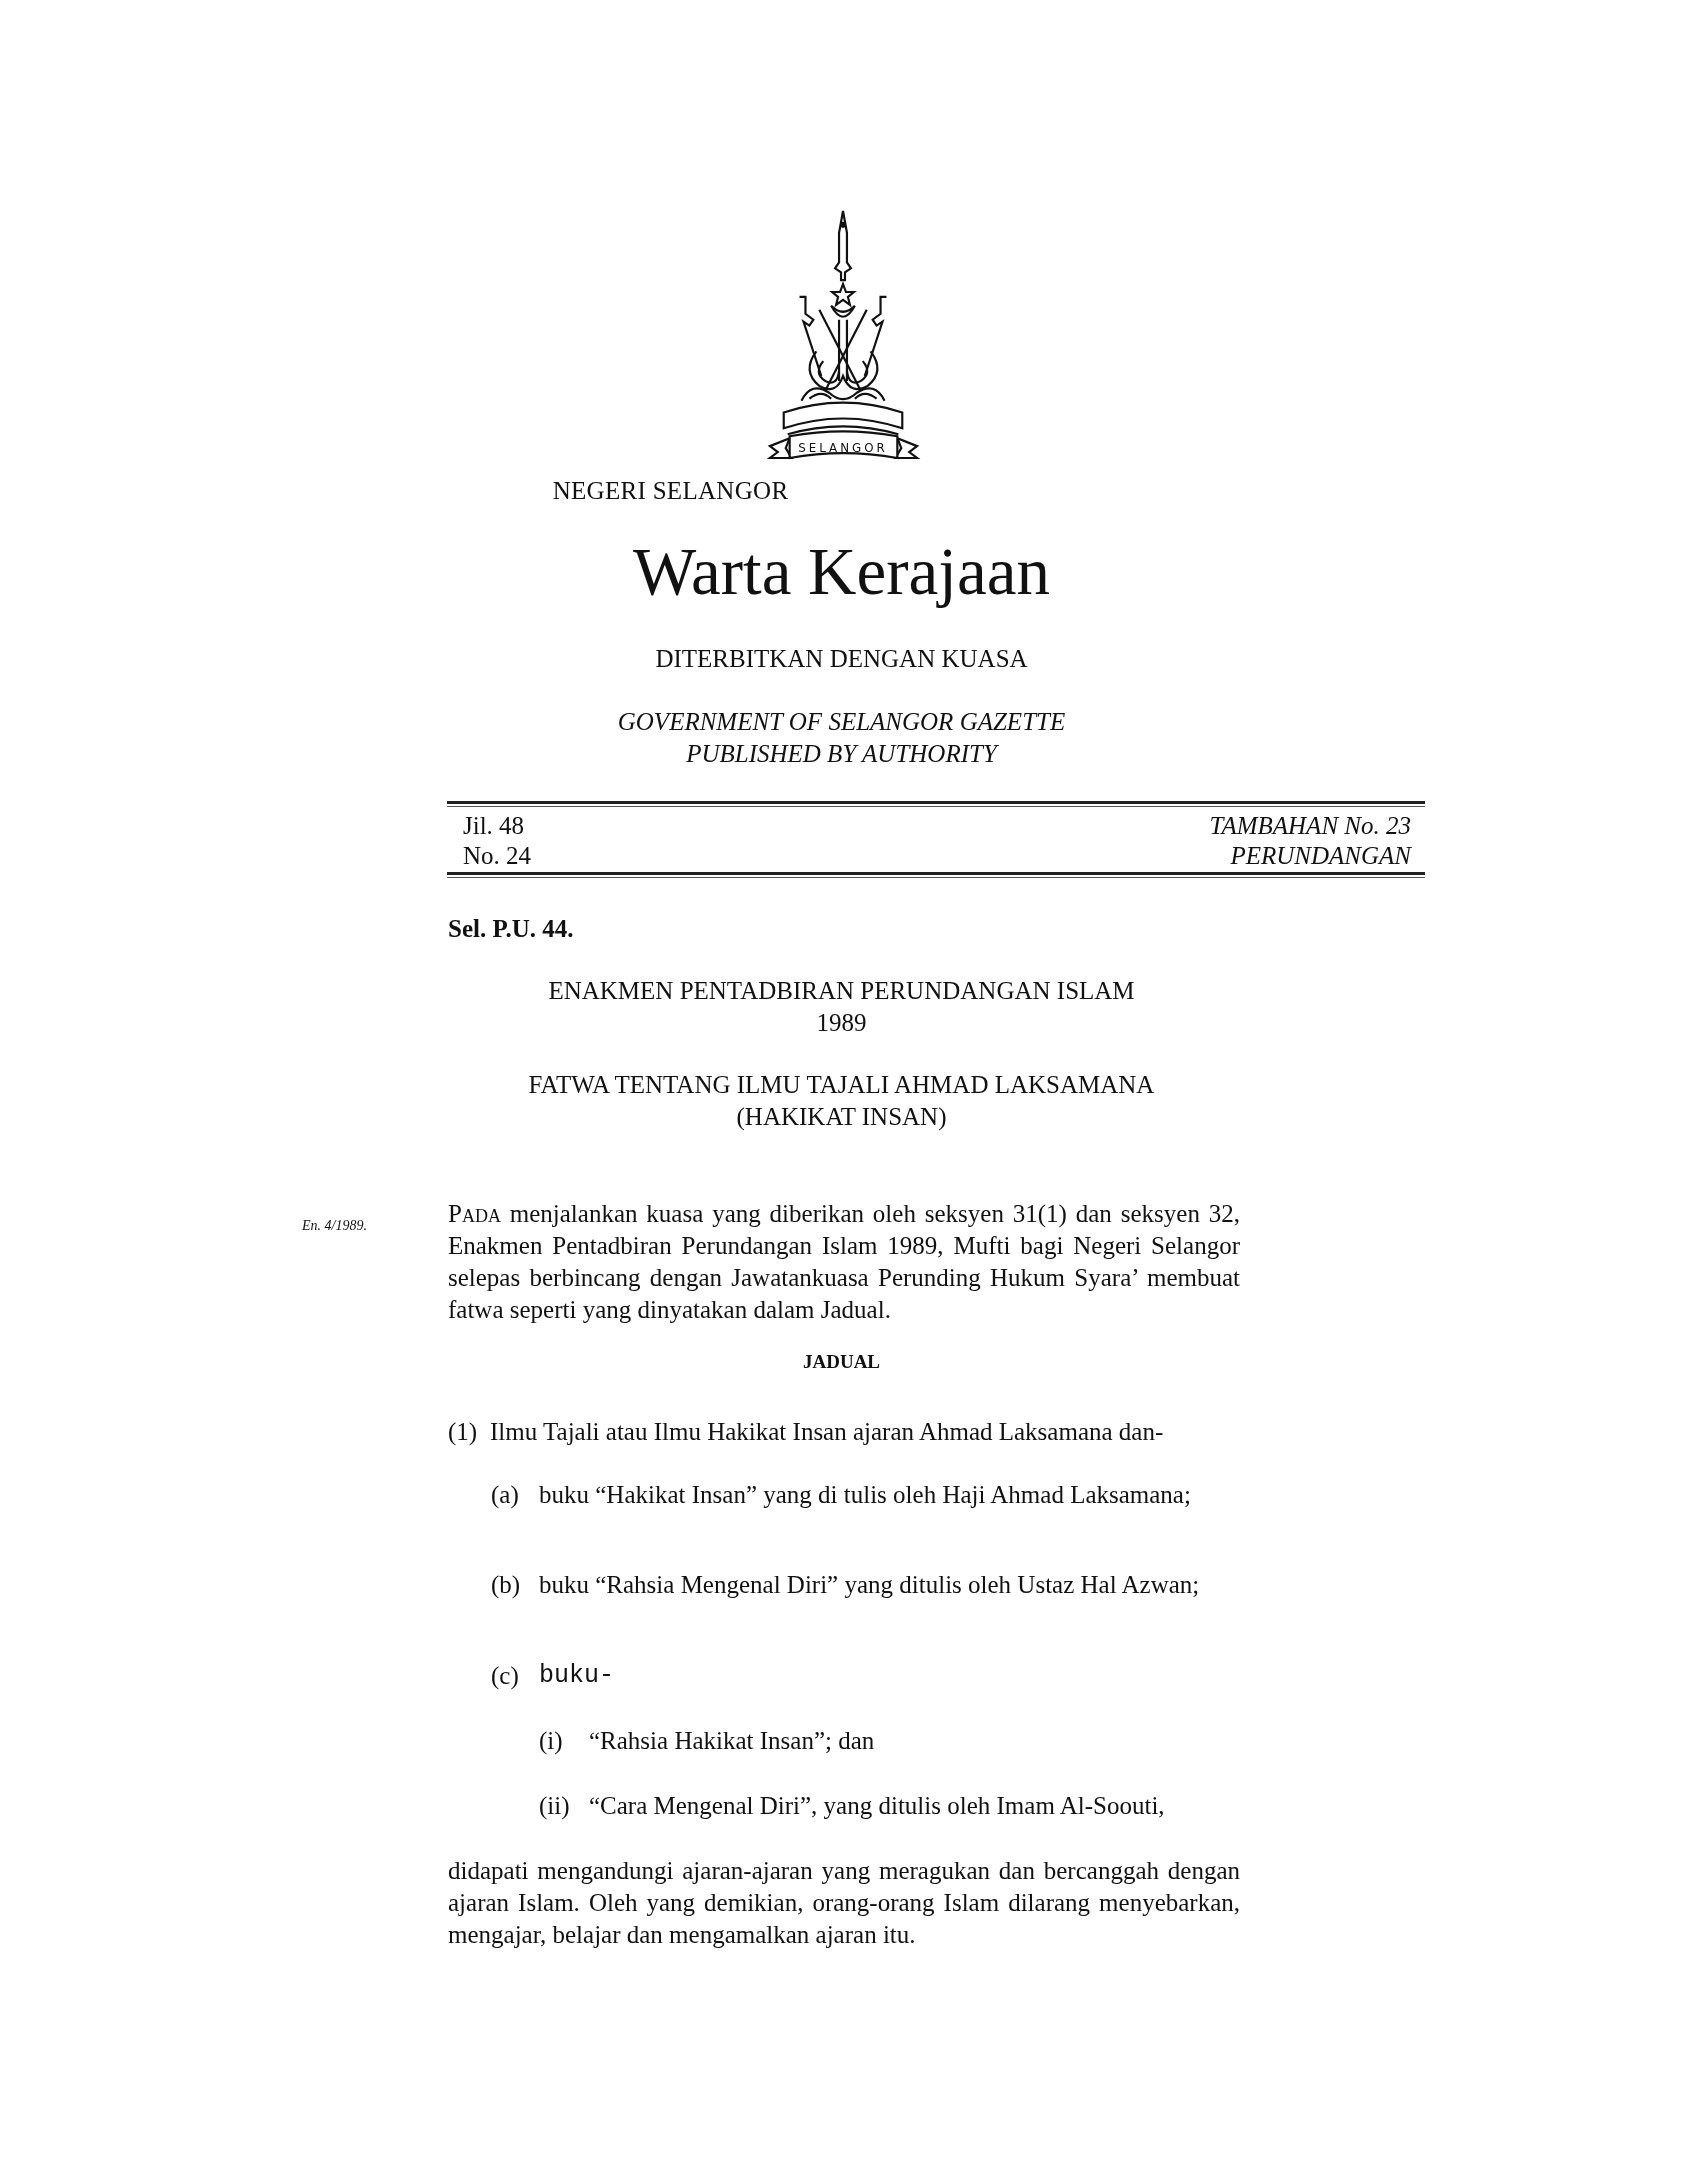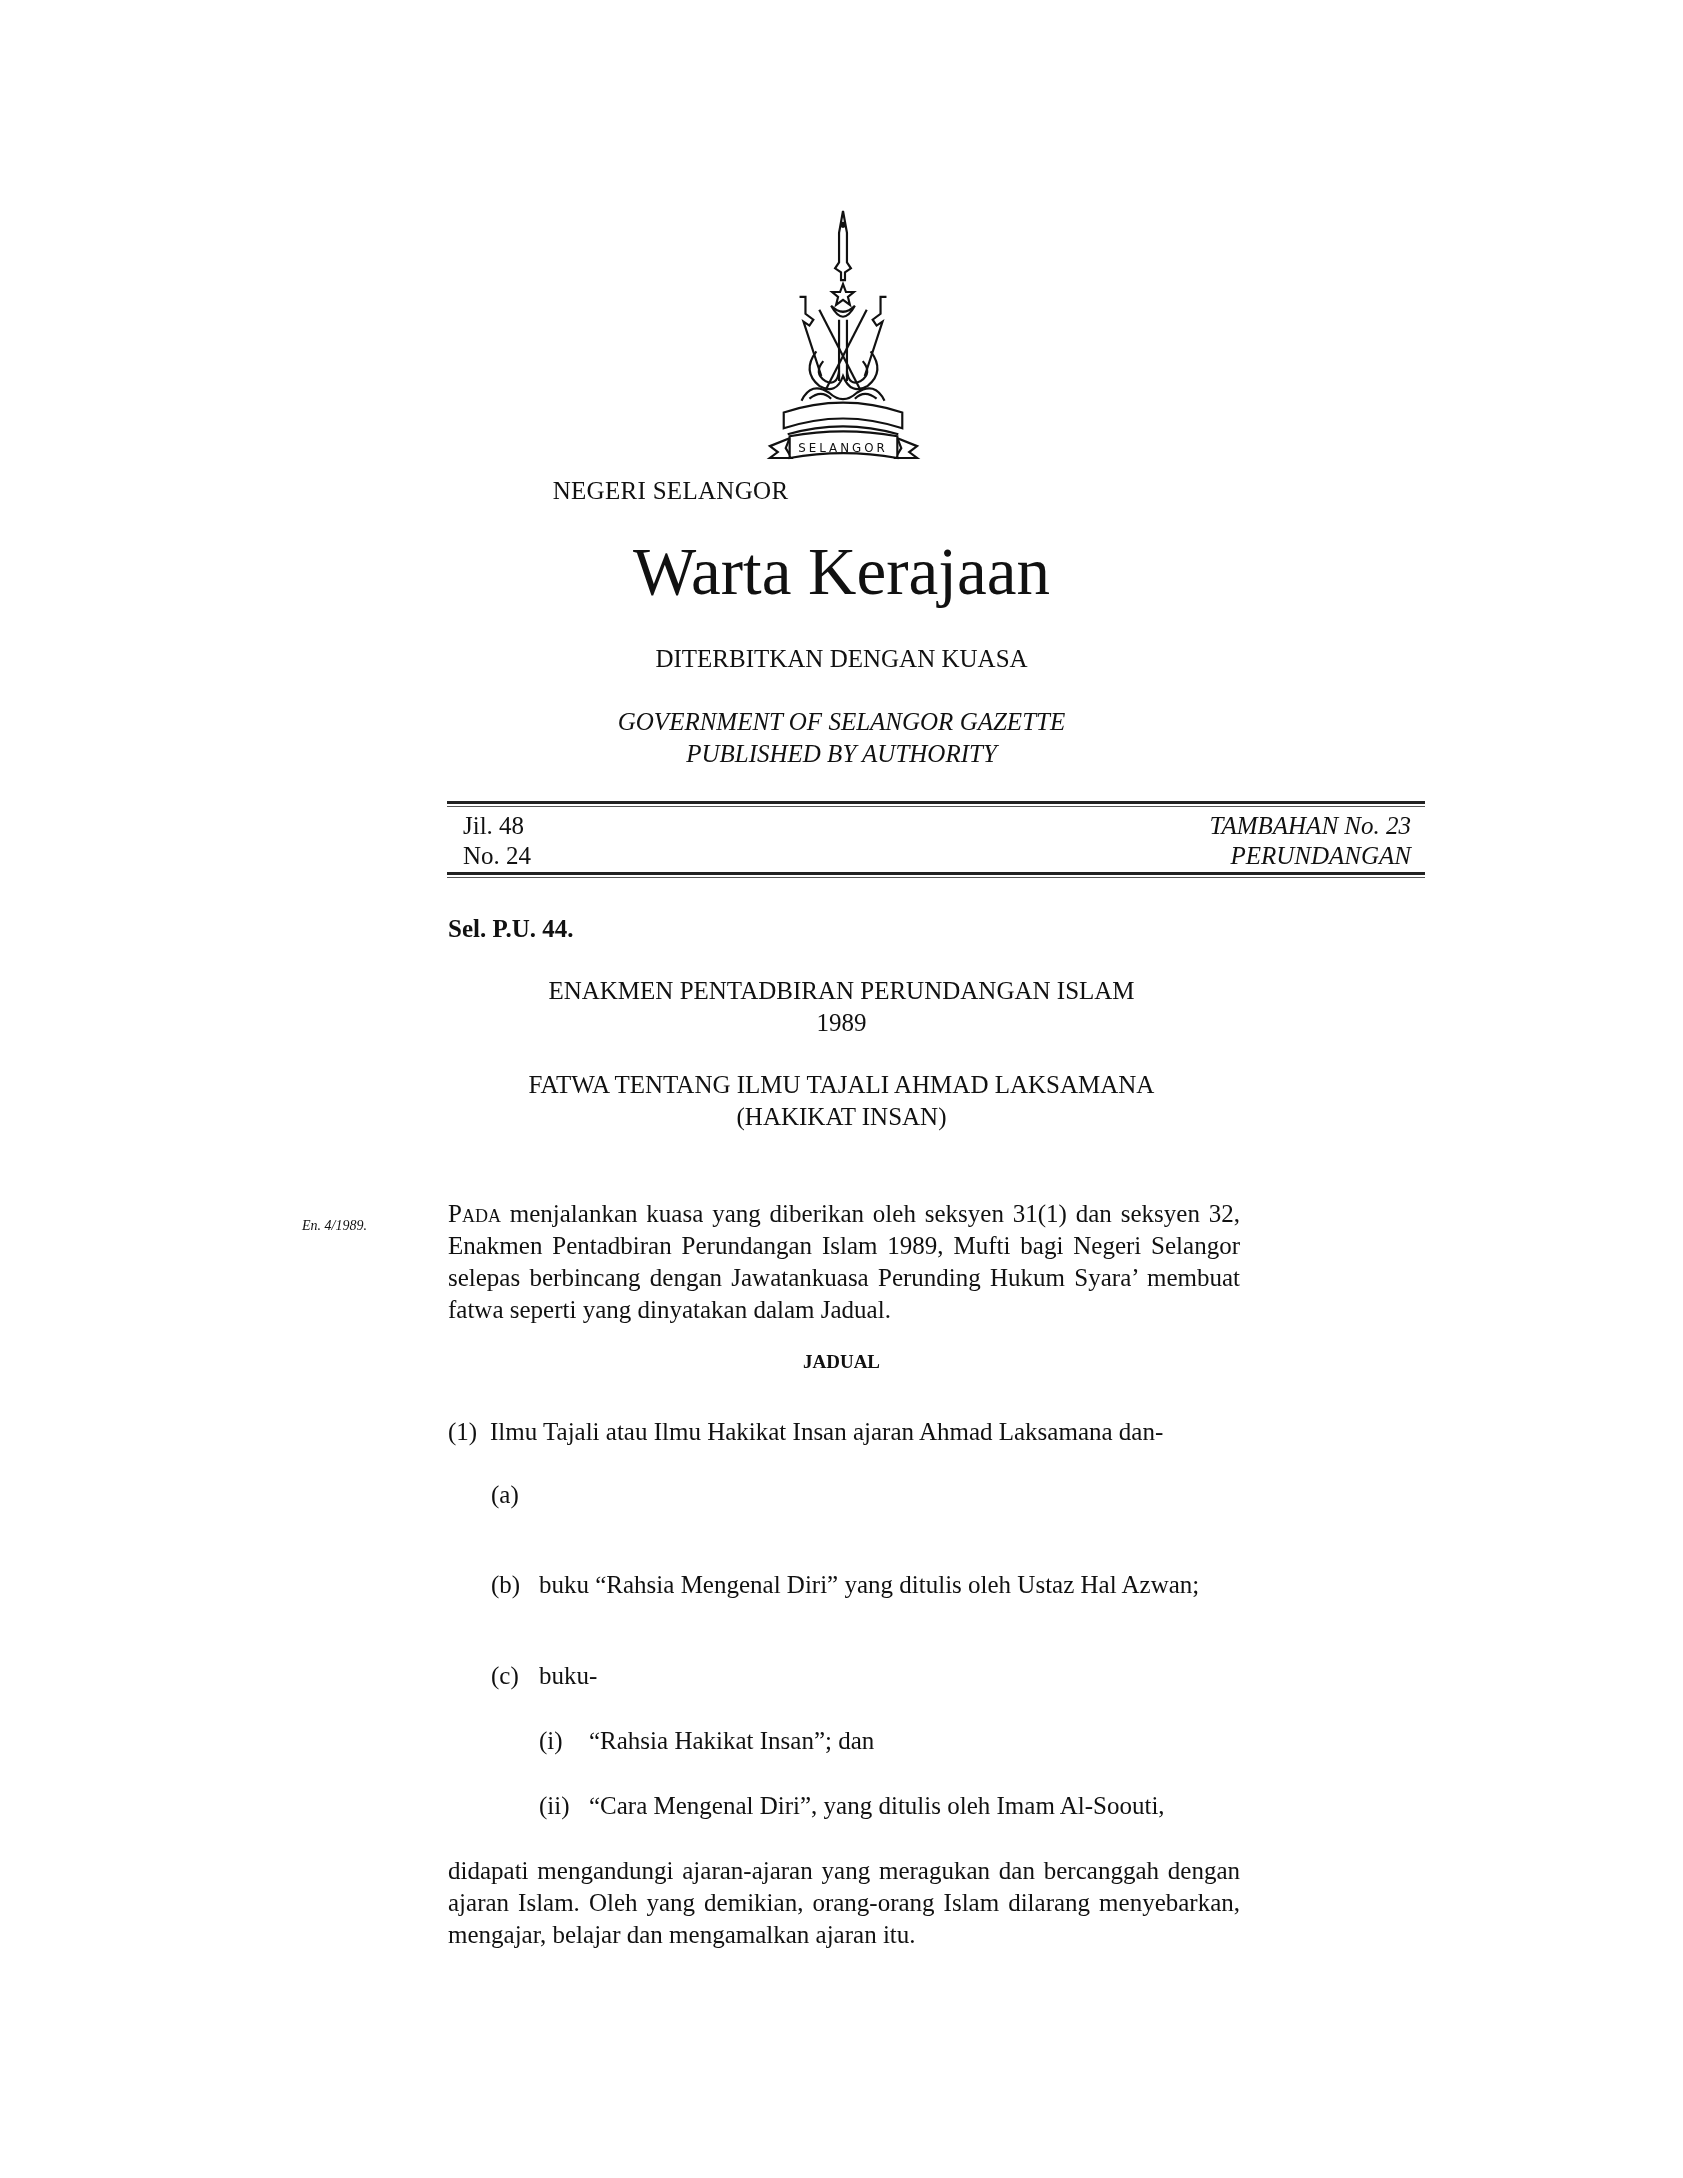--- a/index.html
+++ b/index.html
@@ -43,21 +43,21 @@
   .item .txt { position: absolute; top: 0; text-align: justify; }
 
   #item-1 { left: 448px; top: 1416px; width: 792px; height: 32px; }
   #item-1 .txt { left: 42px; width: 750px; }
 
   #item-a { left: 491px; top: 1479px; width: 749px; height: 63px; }
   #item-a .txt { left: 48px; width: 702px; }
   #item-b { left: 491px; top: 1569px; width: 749px; height: 63px; }
   #item-b .txt { left: 48px; width: 702px; }
   #item-c { left: 491px; top: 1660px; width: 749px; height: 32px; }
-  #item-c .txt { left: 48px; width: 702px; }
+  #item-c .txt { left: 48px; width: 702px; font-family: Liberation Mono, monospace; }
 
   #item-ci { left: 539px; top: 1725px; width: 702px; height: 32px; }
   #item-ci .txt { left: 50px; width: 652px; }
   #item-cii { left: 539px; top: 1790px; width: 702px; height: 32px; }
   #item-cii .txt { left: 50px; width: 652px; }
 
   #conclusion { left: 448px; top: 1855px; width: 792px; font-size: 25px; line-height: 32px; text-align: justify; text-align-last: left; }
   #preamble { text-align-last: left; }
 </style>
 </head>
@@ -133,20 +133,21 @@
 
 <div id="schedule-heading" class="abs center">JADUAL</div>
 
 <div id="item-1" class="abs item">
   <span class="lbl">(1)</span>
   <span class="txt">Ilmu Tajali atau Ilmu Hakikat Insan ajaran Ahmad Laksamana dan-</span>
 </div>
 
 <div id="item-a" class="abs item">
   <span class="lbl">(a)</span>
+  <span class="txt">buku “Hakikat Insan” yang di tulis oleh Haji Ahmad Laksamana;</span>
 </div>
 
 <div id="item-b" class="abs item">
   <span class="lbl">(b)</span>
   <span class="txt">buku “Rahsia Mengenal Diri” yang ditulis oleh Ustaz Hal Azwan;</span>
 </div>
 
 <div id="item-c" class="abs item">
   <span class="lbl">(c)</span>
   <span class="txt">buku-</span>

